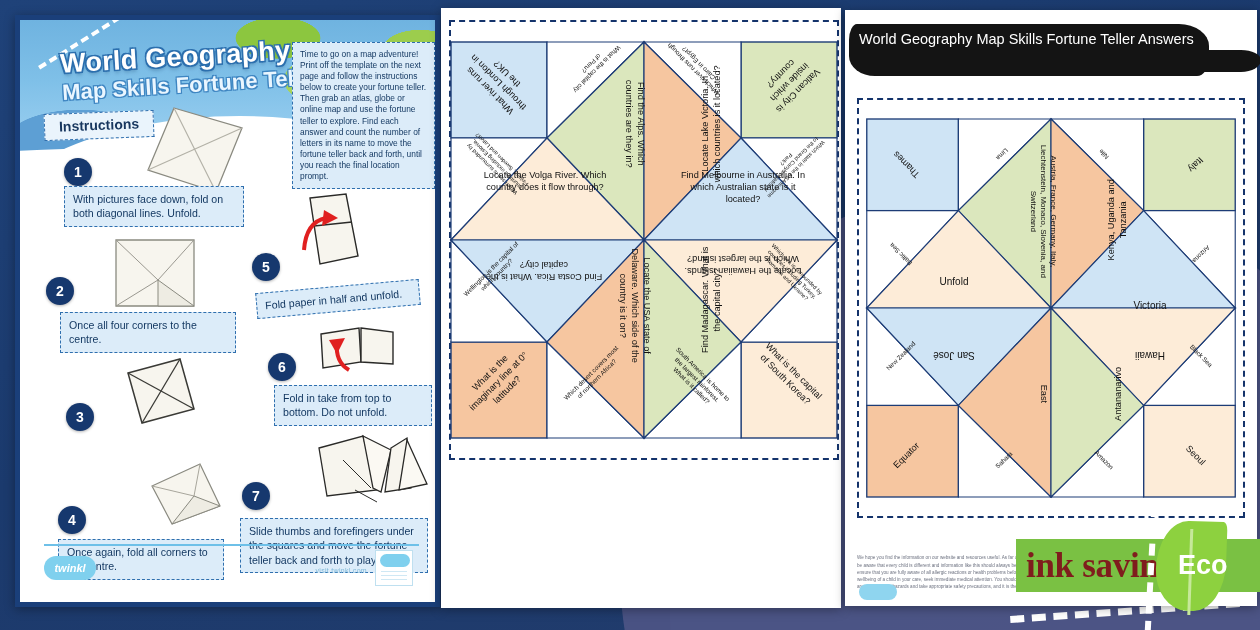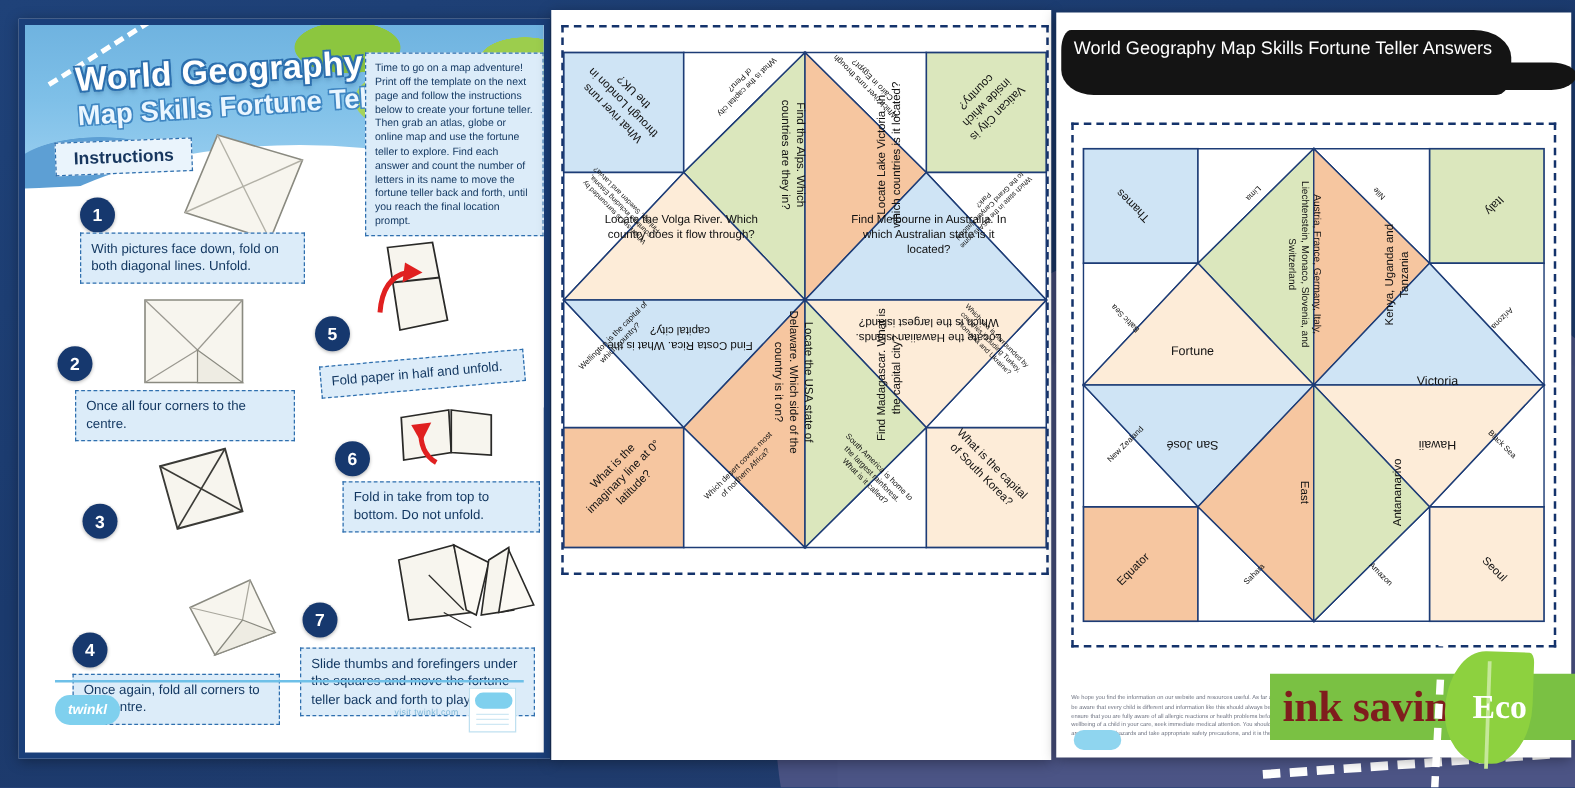--- a/index.html
+++ b/index.html
@@ -248,21 +248,21 @@
     background:#8dd13f;
     border-radius: 50% 6% 50% 50% / 60% 10% 60% 50%;
     transform: rotate(2deg);
   }
   .eco-leaf::after{
     content:""; position:absolute; left:33px; top:8px;
     width:2.5px; height:86px; background:#c6e89a;
   }
   .eco-eco{
     position:absolute; left:162px; top:11px;
-    color:#fff; font-size:27px; font-weight:bold; z-index:3;font-family:Liberation Serif, serif;
+    color:#fff; font-size:27px; font-weight:bold; z-index:3;
   }
   .eco-dash{
     position:absolute; left:132px; top:-34px;
     width:5px; height:128px;
     border-left:6px dashed #fff;
     transform:rotate(3deg);
     z-index:4;
   }
   .white-dash-line{
     position:absolute;
@@ -480,21 +480,21 @@
       <div class="lbl sm" style="left:218px; top:52px; width:58px; transform:rotate(-135deg);">Nile</div>
       <div class="lbl sm" style="left:8px; top:152px; width:72px; transform:rotate(-135deg);">Baltic Sea</div>
       <div class="lbl sm" style="left:308px; top:152px; width:72px; transform:rotate(135deg);">Arizona</div>
       <div class="lbl sm" style="left:6px; top:254px; width:76px; transform:rotate(-45deg);">New Zealand</div>
       <div class="lbl sm" style="left:306px; top:254px; width:76px; transform:rotate(45deg);">Black Sea</div>
       <div class="lbl sm" style="left:114px; top:358px; width:66px; transform:rotate(-45deg);">Sahara</div>
       <div class="lbl sm" style="left:214px; top:358px; width:66px; transform:rotate(45deg);">Amazon</div>
 
       <div class="lbl" style="left:110px; top:98px; width:152px; font-size:8px; transform:rotate(90deg); transform-origin:center;">Austria, France, Germany, Italy, Liechtenstein, Monaco, Slovenia, and Switzerland</div>
       <div class="lbl" style="left:206px; top:110px; width:110px; transform:rotate(-90deg); transform-origin:center;">Kenya, Uganda and Tanzania</div>
-      <div class="lbl" style="left:42px; top:178px; width:110px; font-size:10px;">Fortune</div>
+      <div class="lbl" style="left:42px; top:178px; width:110px; font-size:10px;">Unfold</div>
       <div class="lbl" style="left:238px; top:178px; width:110px; font-size:10px;margin-top:24px;">Victoria</div>
       <div class="lbl" style="left:42px; top:250px; width:110px; font-size:10px; transform:rotate(180deg);">San José</div>
       <div class="lbl" style="left:238px; top:250px; width:110px; font-size:10px; transform:rotate(180deg);">Hawaii</div>
       <div class="lbl" style="left:138px; top:290px; width:96px; transform:rotate(90deg); transform-origin:center;">East</div>
       <div class="lbl" style="left:214px; top:290px; width:96px; transform:rotate(-90deg); transform-origin:center;">Antananarivo</div>
     </div>
 
     <div class="disclaimer">We hope you find the information on our website and resources useful. As far as possible, the contents of this resource are based on current professional research. However, please be aware that every child is different and information like this should always be supplemented by professional research. Adverse reactions or health problems are possible. You should ensure that you are fully aware of all allergic reactions or health problems before providing any food or craft activities. If you have any concerns about your own health or the health or wellbeing of a child in your care, seek immediate medical attention. You should always be supervised by an appropriate adult when using any craft materials or tools. Ensure that you are aware of any hazards and take appropriate safety precautions, and it is the responsibility of supervising adults to do so.</div>
     <div class="ans-twinkl"></div>
   </div>

